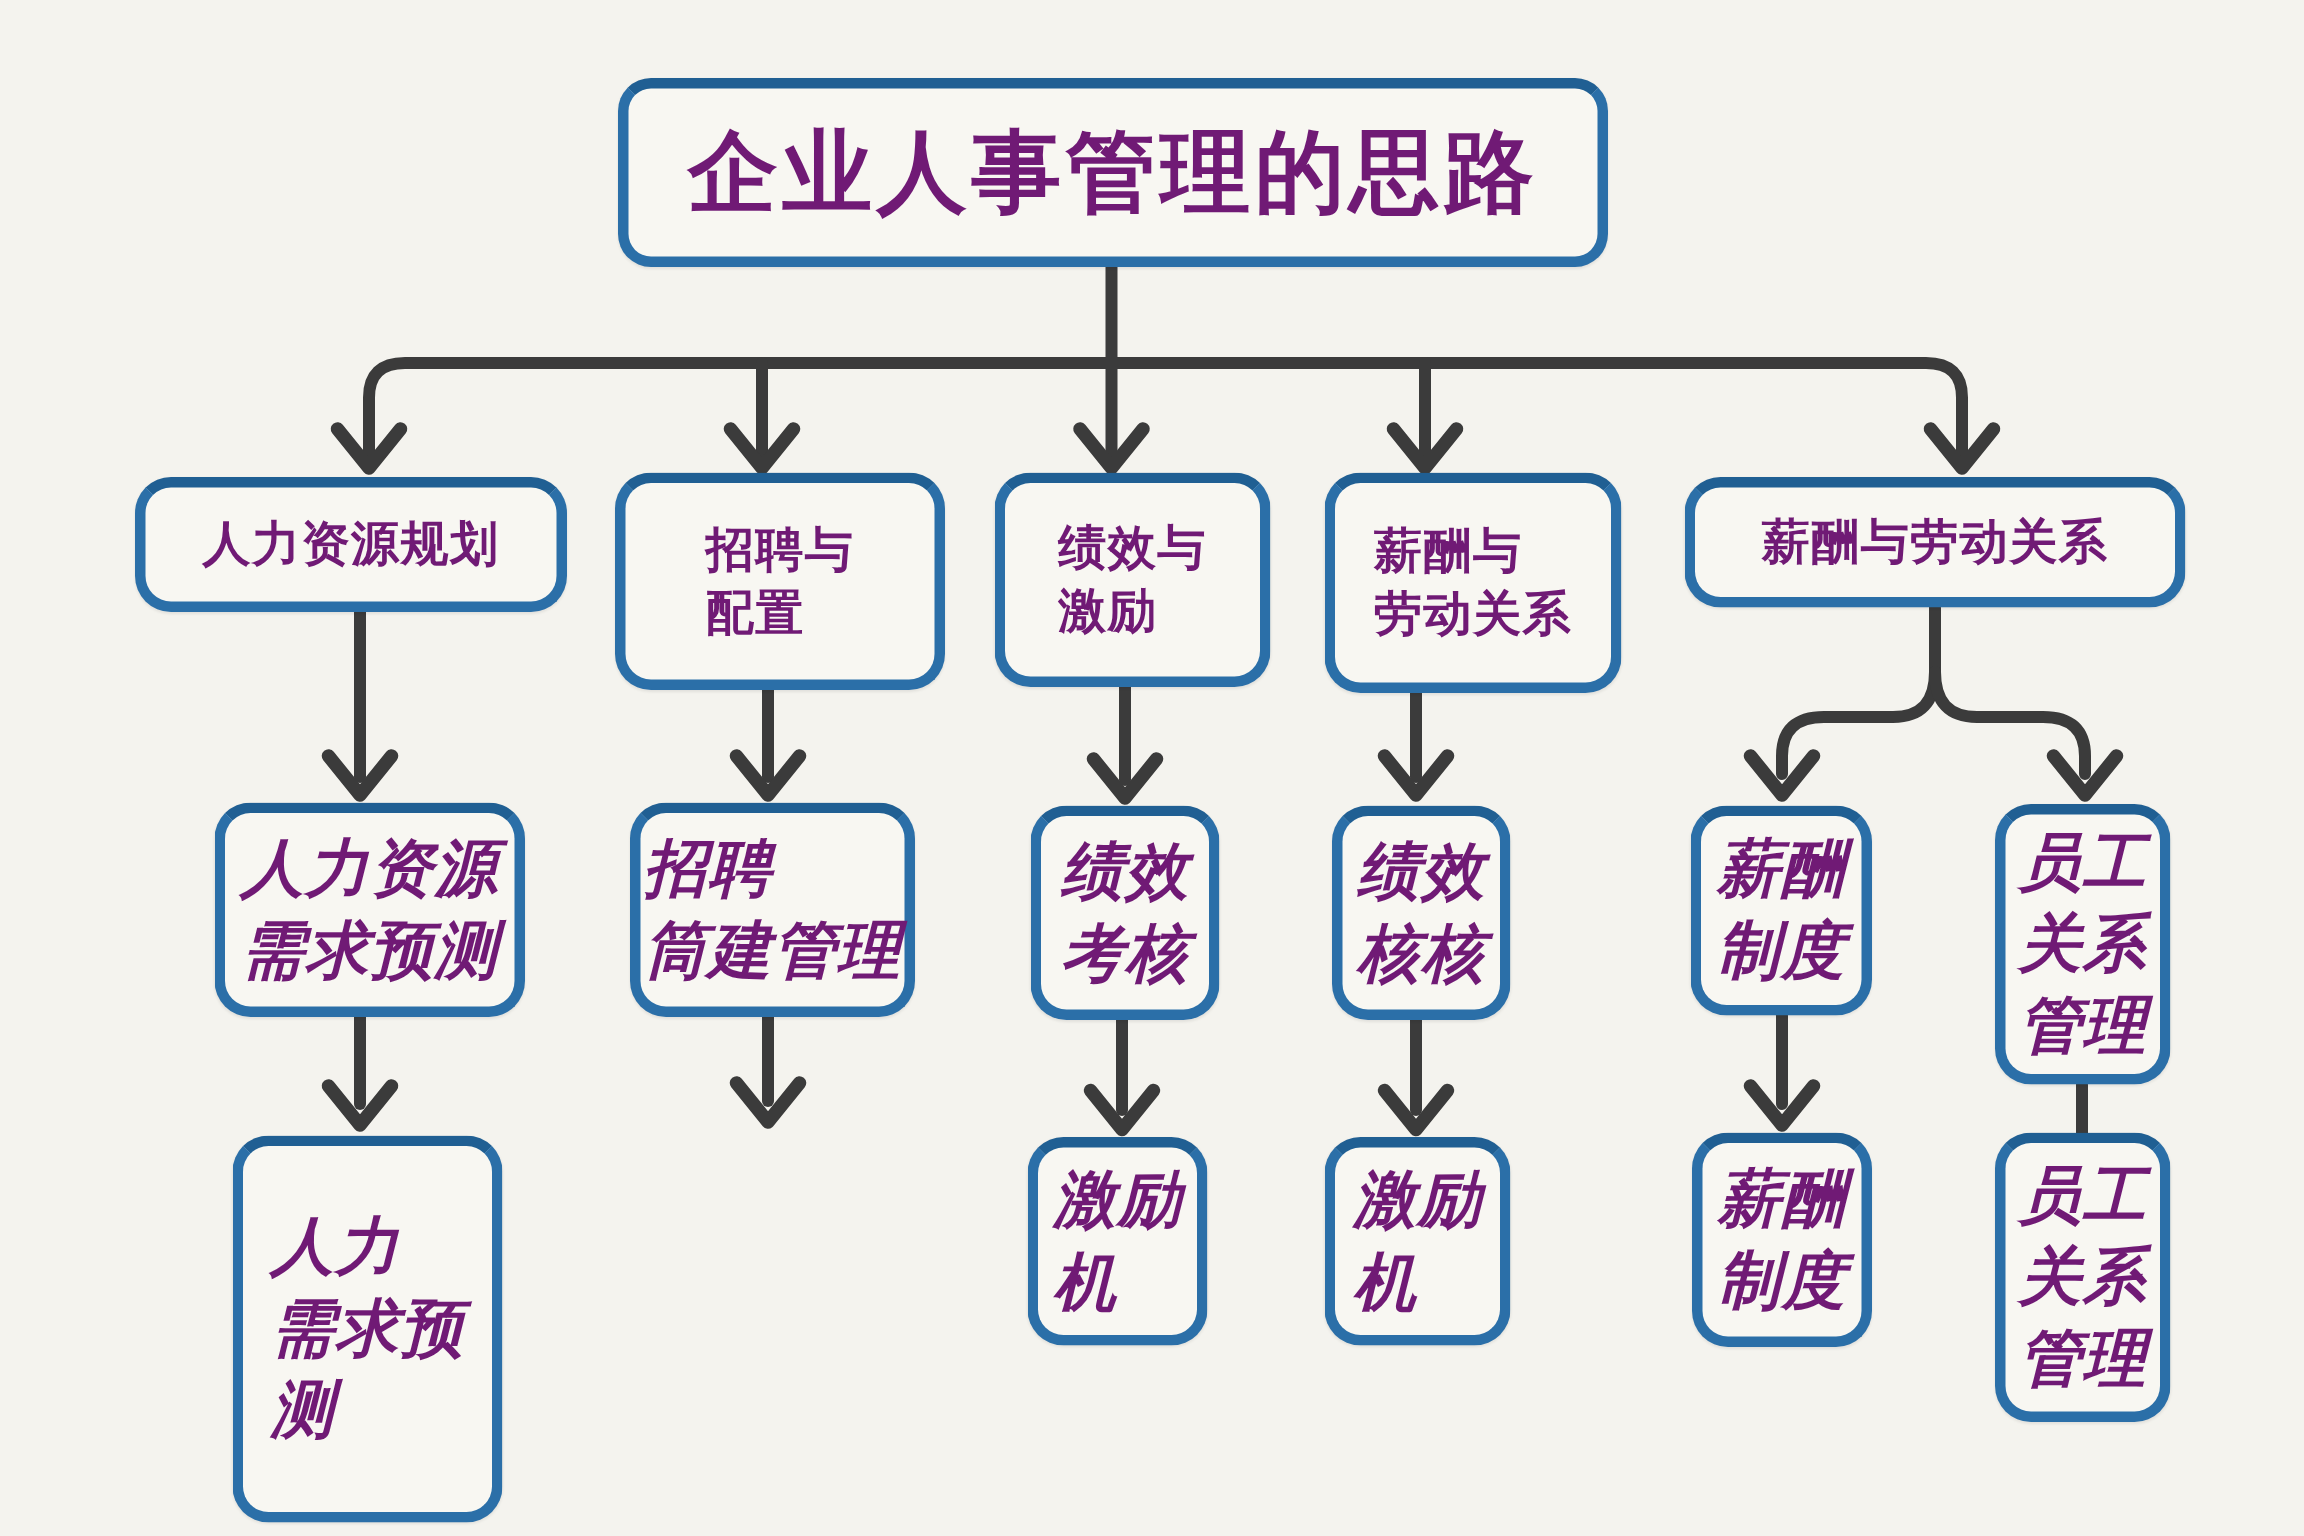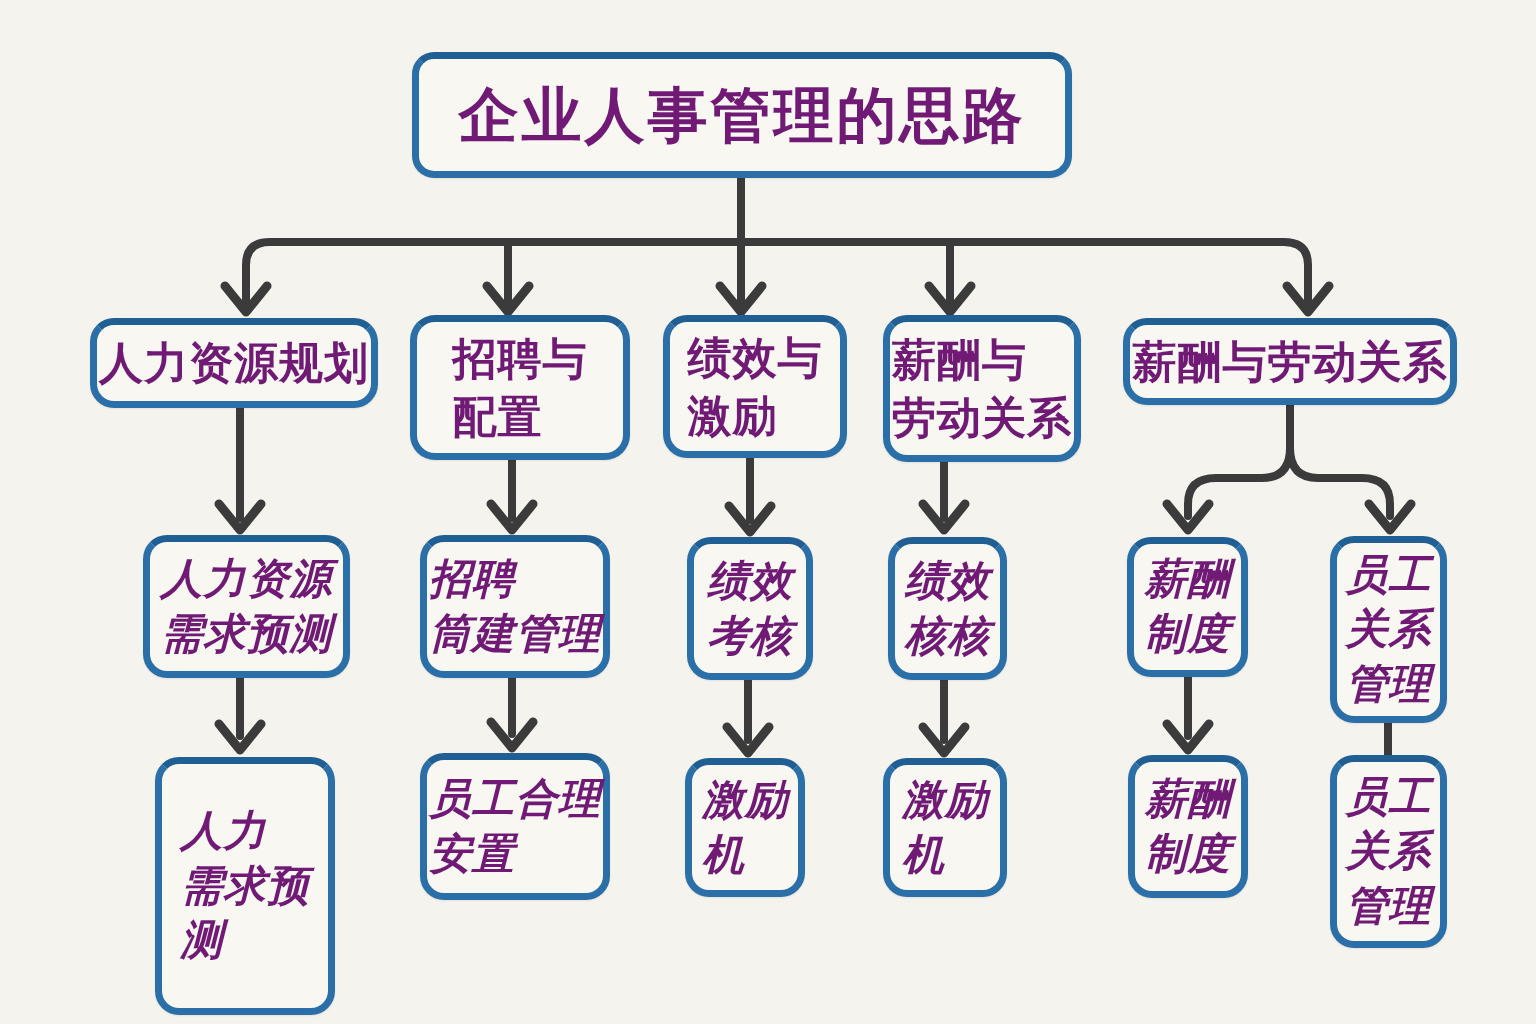--- a/index.html
+++ b/index.html
@@ -39,21 +39,21 @@
     white-space:pre-line;
     line-height:1.3;
     letter-spacing:1px;
   }
   .node.single .label { text-align:center; }
   .node.multi  .label { text-align:left; }
   .node.title  { border-radius:22px; }
   .node.title .label {
     font-size:60px; letter-spacing:3px; text-align:center;
   }
-  .lvl2 .label { font-size:44px; }
+  .lvl2 .label { font-size:32px; }
   .lvl3 .label, .lvl4 .label { font-size:42px;font-style:italic; }
 </style>
 </head>
 <body>
 
 <div id="canvas">
 
   <svg id="connectors" viewBox="0 0 1536 1024" xmlns="http://www.w3.org/2000/svg">
 
     <path class="line" d="M741 178 V302"></path>
@@ -95,21 +95,21 @@
     <path class="head" d="M1167 724 L1188 750 L1209 724"></path>
   </svg>
 
   <div class="node title single" style="left:412px; top:52px; width:660px; height:126px;">
     <span class="label">企业人事管理的思路</span>
   </div>
 
   <div class="node lvl2 single" style="left:90px; top:318px; width:288px; height:90px;">
     <span class="label">人力资源规划</span>
   </div>
-  <div class="node lvl2 multi" style="left:410px; top:315px; width:220px; height:145px;border-radius:25px;">
+  <div class="node lvl2 multi" style="left:410px; top:315px; width:220px; height:145px;">
     <span class="label">招聘与
 配置</span>
   </div>
   <div class="node lvl2 multi" style="left:663px; top:315px; width:184px; height:143px;">
     <span class="label">绩效与
 激励</span>
   </div>
   <div class="node lvl2 multi" style="left:883px; top:315px; width:198px; height:147px;">
     <span class="label">薪酬与
 劳动关系</span>
@@ -142,24 +142,20 @@
     <span class="label">员工
 关系
 管理</span>
   </div>
 
   <div class="node lvl4 multi" style="left:155px; top:757px; width:180px; height:258px;">
     <span class="label">人力
 需求预
 测</span>
   </div>
-  <div class="node lvl4 multi" style="left:420px; top:753px; width:190px; height:147px;">
-    <span class="label">员工合理
-安置</span>
-  </div>
   <div class="node lvl4 multi" style="left:685px; top:758px; width:120px; height:139px;">
     <span class="label">激励
 机</span>
   </div>
   <div class="node lvl4 multi" style="left:883px; top:758px; width:124px; height:139px;">
     <span class="label">激励
 机</span>
   </div>
   <div class="node lvl4 multi" style="left:1128px; top:755px; width:120px; height:143px;">
     <span class="label">薪酬

